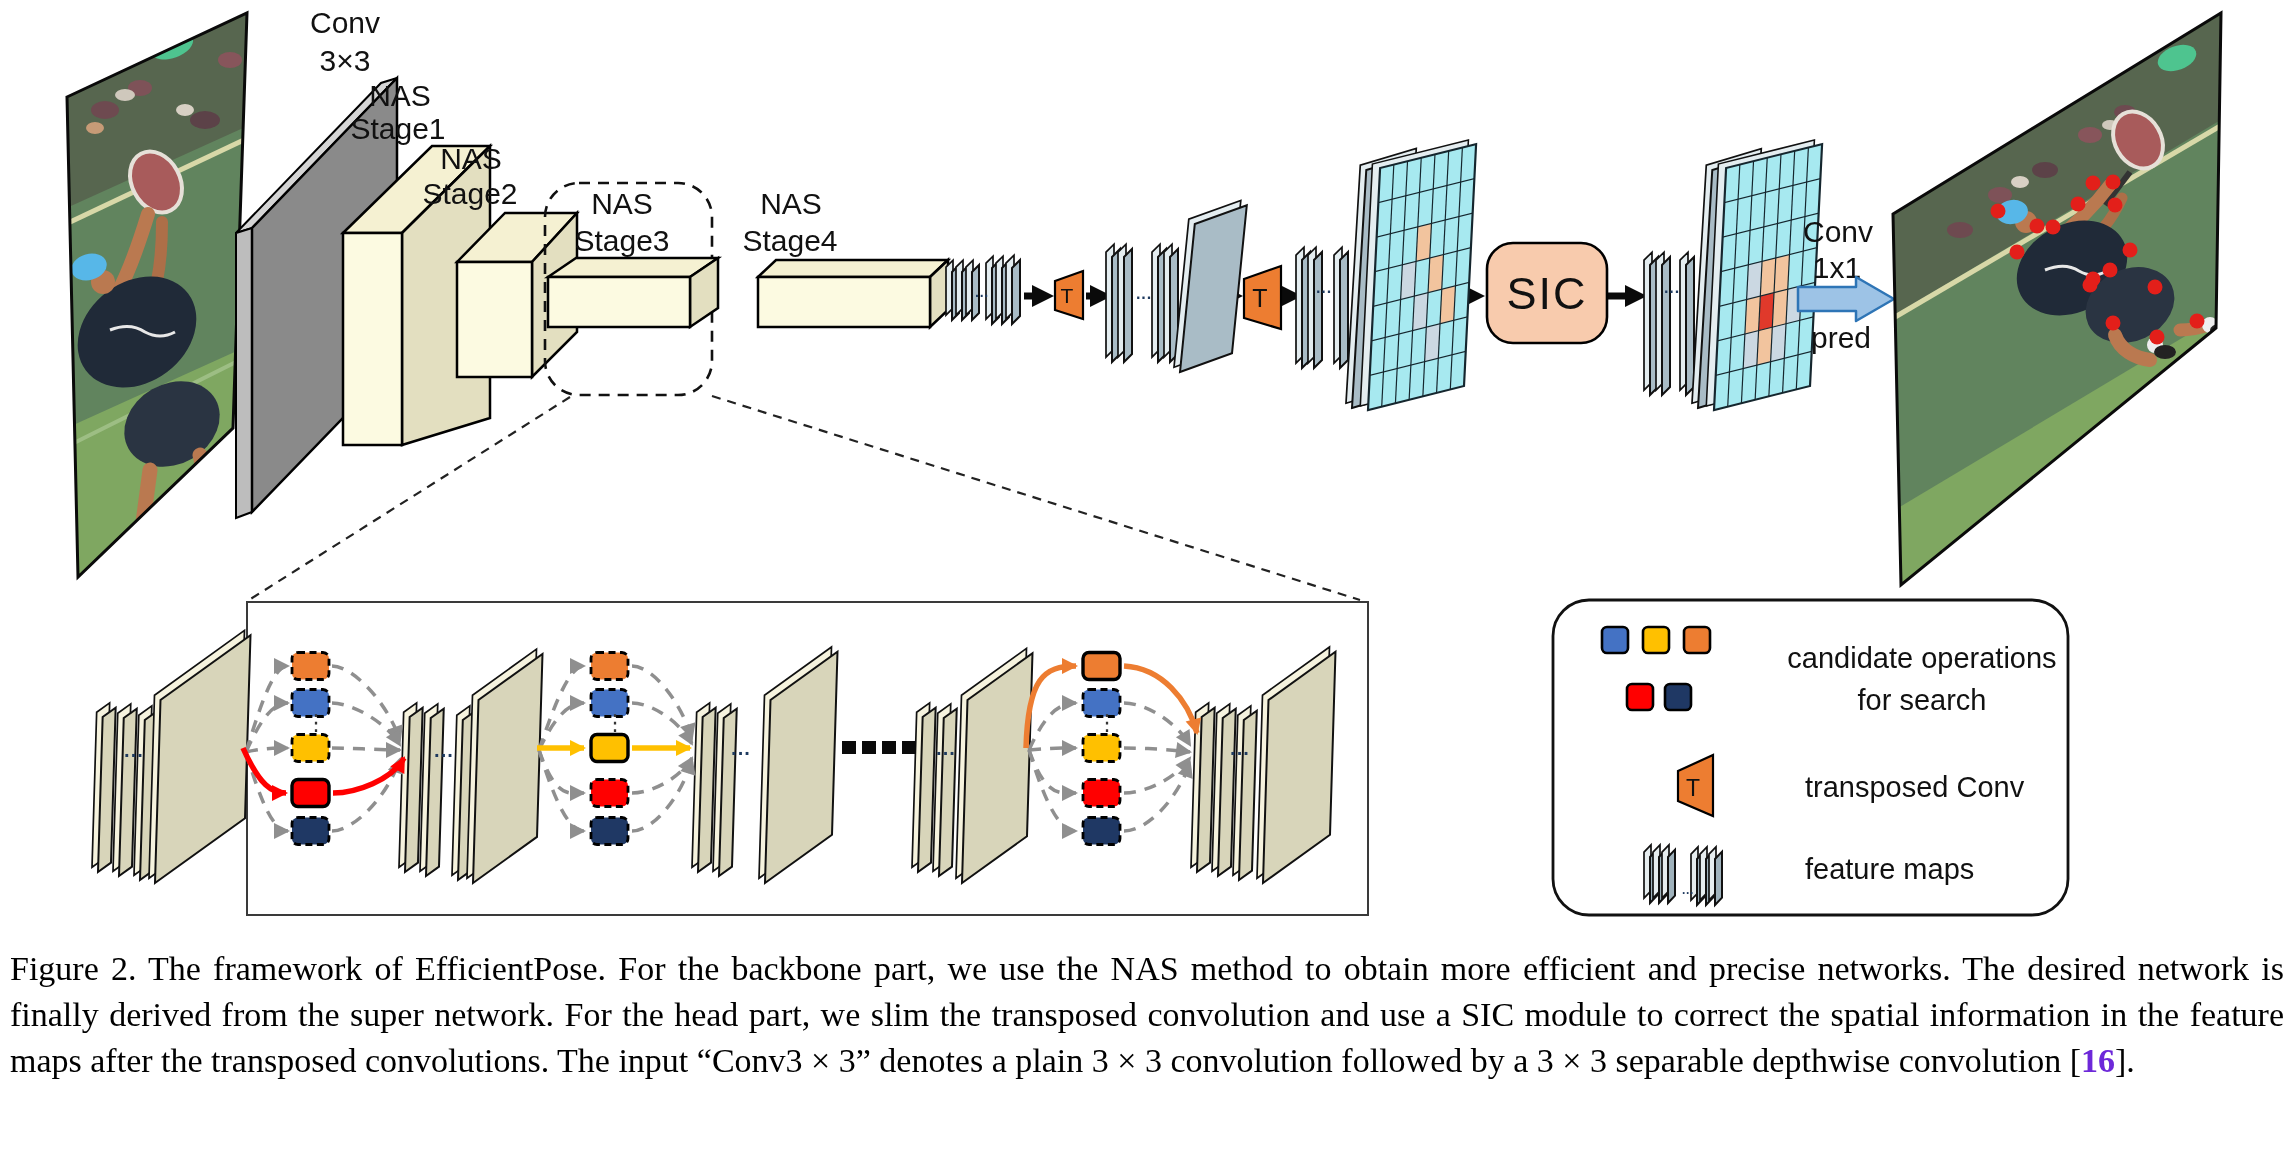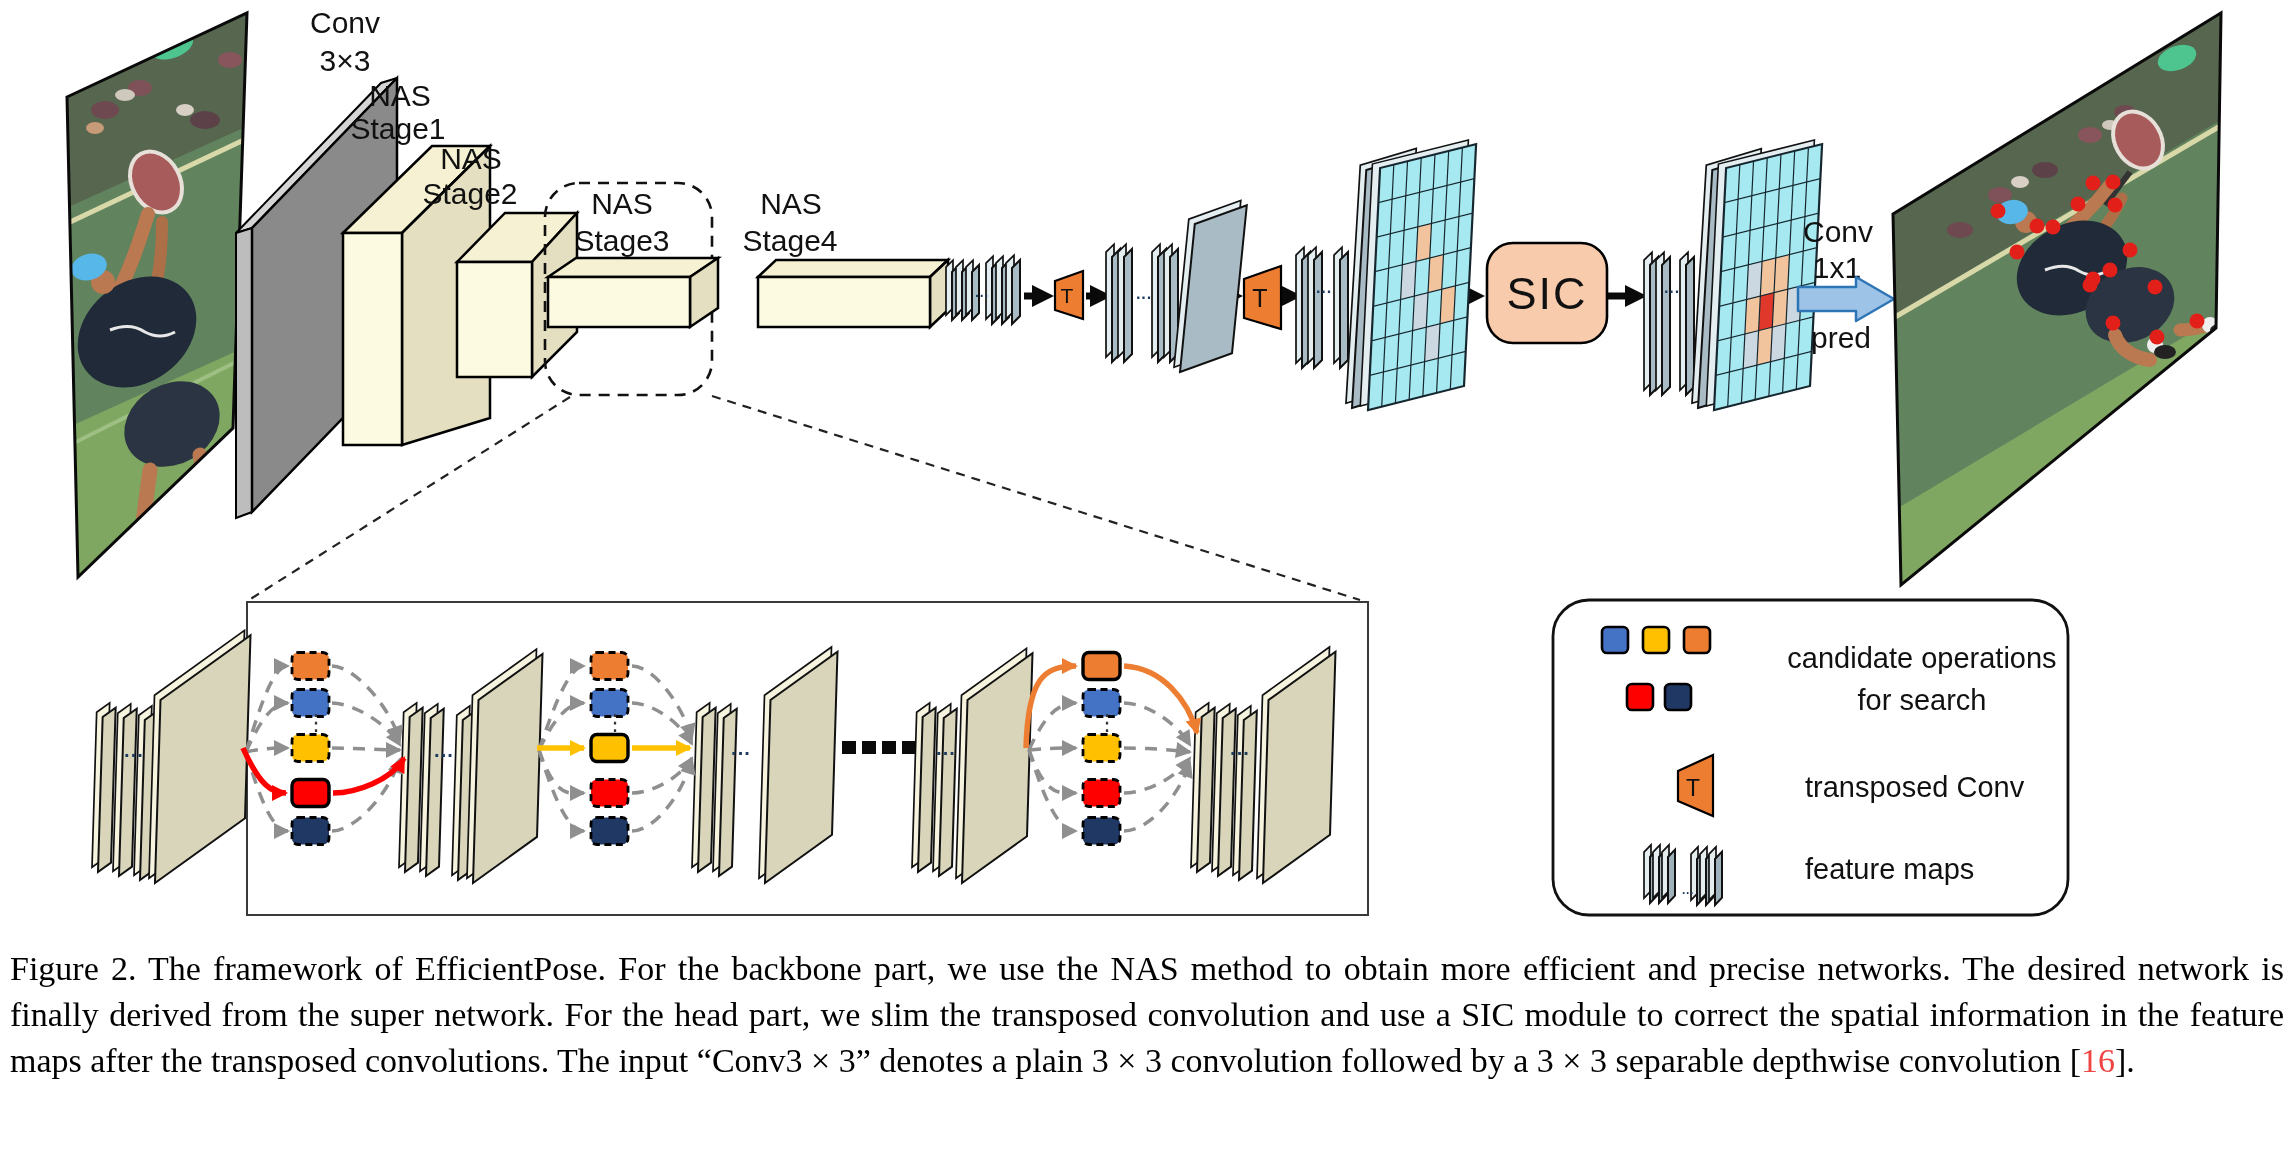--- a/index.html
+++ b/index.html
@@ -3,21 +3,21 @@
 <meta charset="utf-8">
 <style>
   html,body{margin:0;padding:0;background:#fff;}
   .page{position:relative;width:2293px;height:1160px;background:#fff;overflow:hidden;
         font-family:"Liberation Sans",sans-serif;}
   #diagram{position:absolute;left:0;top:0;}
   .lbl{font-family:"Liberation Sans",sans-serif;fill:#111;}
   .caption{position:absolute;left:10px;top:946px;width:2274px;
            font-family:"Liberation Serif",serif;font-size:34px;line-height:46px;
            color:#000;text-align:justify;}
-  .caption .ref{color:#ef4444;text-decoration:none;cursor:pointer;}
+  .caption .ref{color:#6d28d9;text-decoration:none;cursor:pointer;font-weight:bold;}
 </style>
 </head>
 <body>
 
 <div class="page">
 <svg id="diagram" width="2293" height="945" viewBox="0 0 2293 945">
   <defs id="defs-gen">
     <clipPath id="clip-in">
           <polygon points="67,97 247,13 233,428 78,577"></polygon>
         </clipPath>

